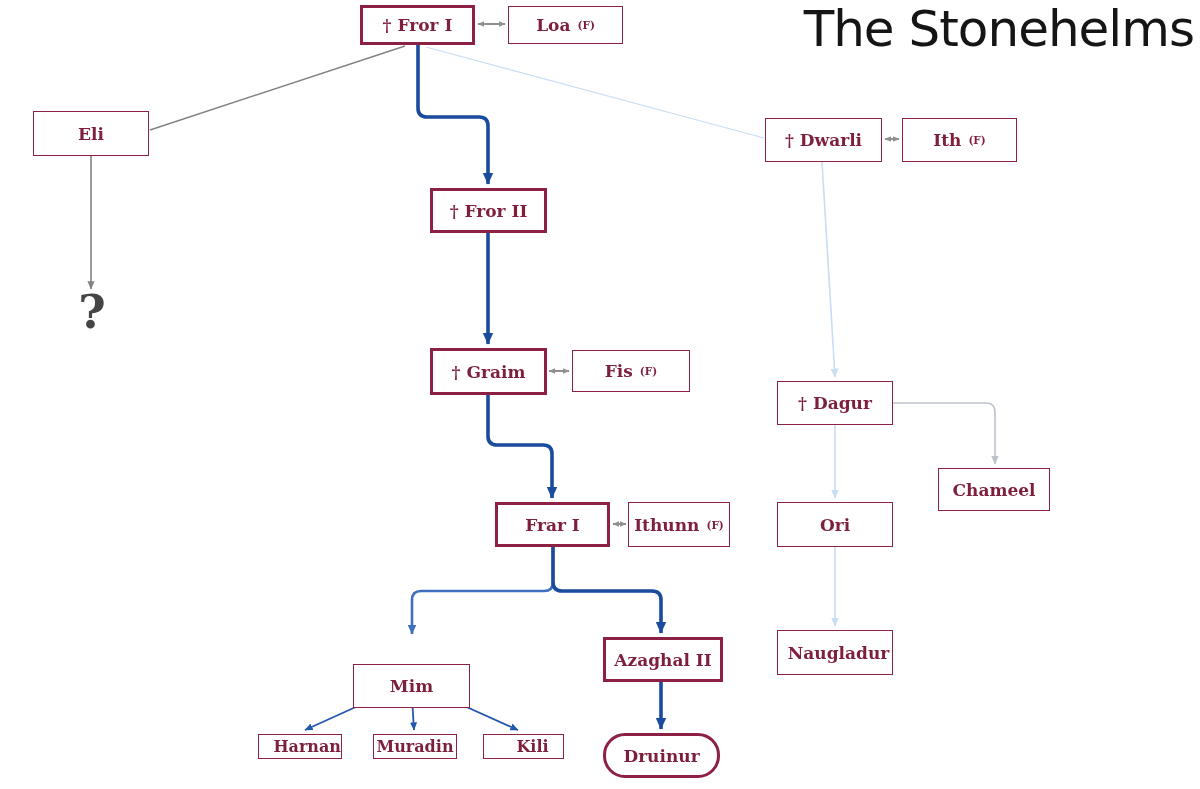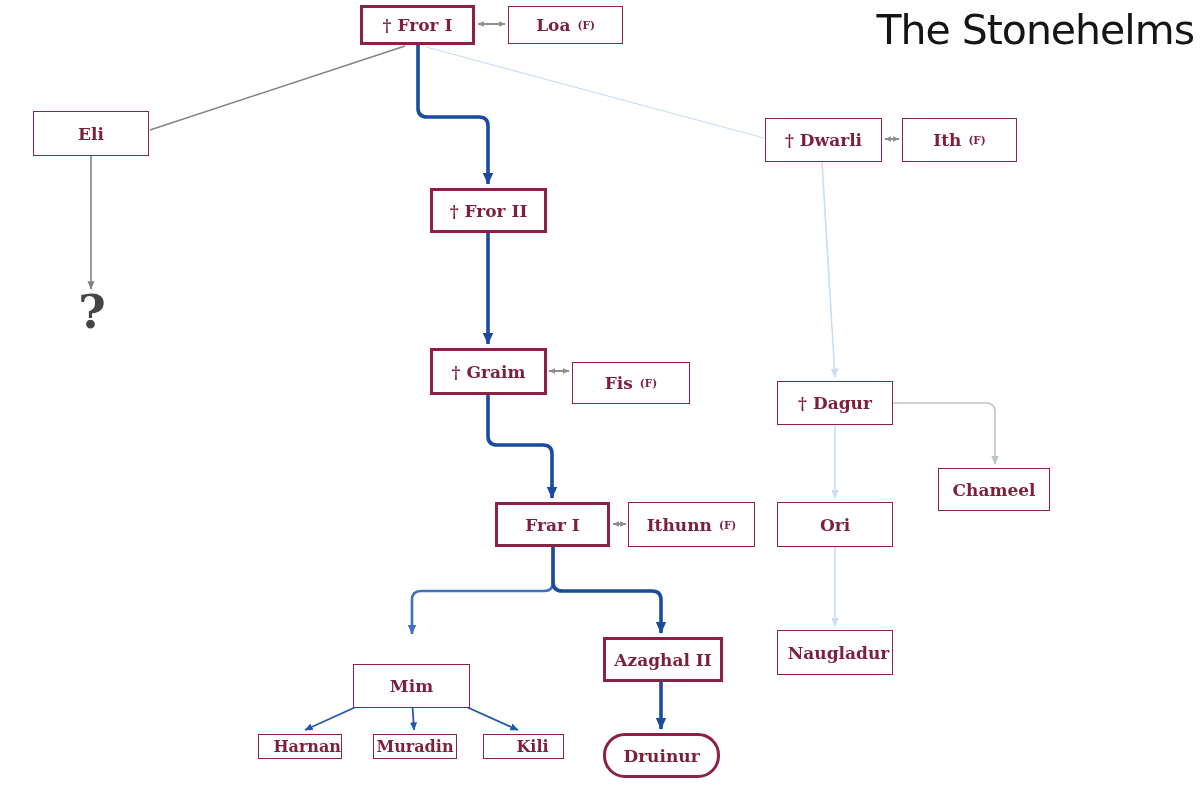--- a/index.html
+++ b/index.html
@@ -25,23 +25,23 @@
     font-weight:600;
     cursor:pointer;
     white-space:nowrap;
   }
   .person-box.thick { border-width:3px; }
   .person-box.small { font-size:16px; gap:4px; }
   .person-box .suffix { font-size:10.5px; font-weight:600; margin-left:1px; }
   .person-box .dagger { font-size:17px; font-weight:600; }
   #chart-title {
     position:absolute;
-    top:6px; right:6px;
+    top:0; right:6px;
     font-family:"DejaVu Sans","Liberation Sans",sans-serif;
-    font-size:41px;
+    font-size:50px;
     letter-spacing:-1px;
     color:var(--title-color);
     white-space:nowrap;
   }
   #unknown-marker {
     position:absolute;
     left:75px; top:284px;
     width:34px;
     text-align:center;
     font-family:"DejaVu Serif",serif;
@@ -123,28 +123,28 @@
         <span class="suffix">(F)</span>
       </div>
       <div class="person-box thick" style="left: 430px; top: 188px; width: 117px; height: 45px;">
         <span class="dagger">†</span>
         <span class="label">Fror II</span>
       </div>
       <div class="person-box thick" style="left: 430px; top: 348px; width: 117px; height: 47px;">
         <span class="dagger">†</span>
         <span class="label">Graim</span>
       </div>
-      <div class="person-box" style="left: 572px; top: 350px; width: 118px; height: 42px; margin-top: 12px;">
+      <div class="person-box" style="left: 572px; top: 350px; width: 118px; height: 42px;">
         <span class="label">Fis</span>
         <span class="suffix">(F)</span>
       </div>
       <div class="person-box thick" style="left: 495px; top: 502px; width: 115px; height: 45px;">
         <span class="label">Frar I</span>
       </div>
-      <div class="person-box" style="left: 628px; top: 502px; width: 127px; height: 45px;">
+      <div class="person-box" style="left: 628px; top: 502px; width: 102px; height: 45px;">
         <span class="label">Ithunn</span>
         <span class="suffix">(F)</span>
       </div>
       <div class="person-box" style="left: 353px; top: 664px; width: 117px; height: 44px;">
         <span class="label">Mim</span>
       </div>
       <div class="person-box thick" style="left: 603px; top: 637px; width: 120px; height: 45px;">
         <span class="label">Azaghal II</span>
       </div>
       <div class="person-box small" style="left: 258px; top: 734px; width: 84px; height: 25px; justify-content: flex-end;">

